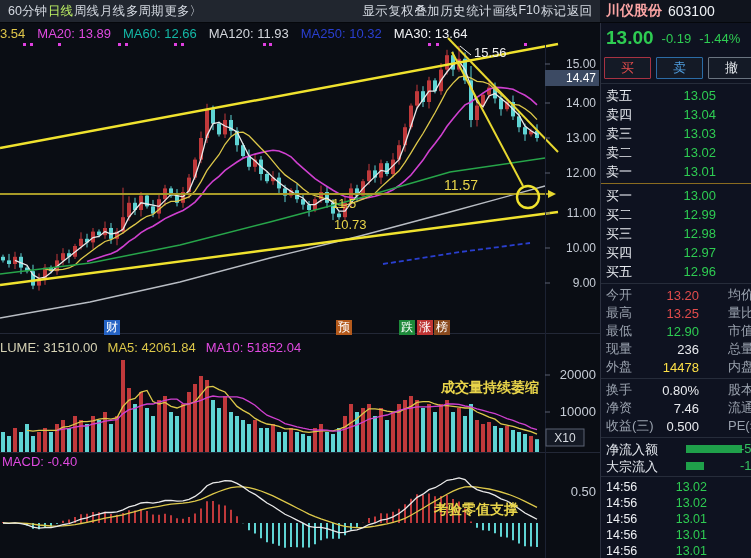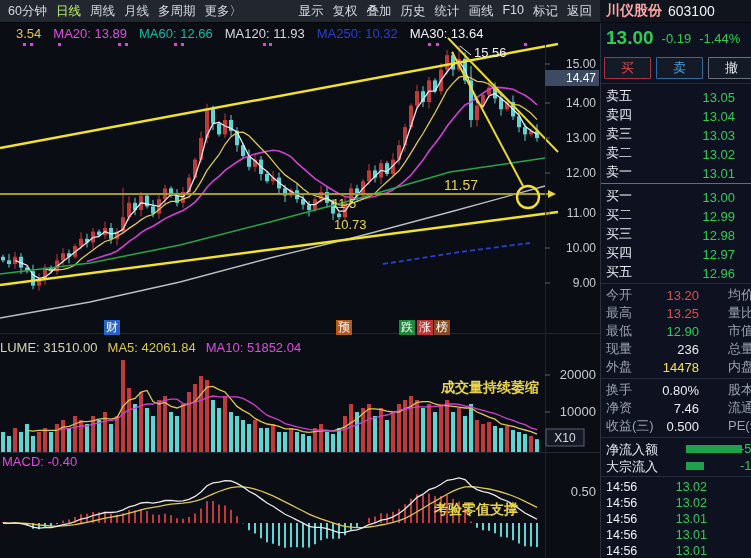--- a/index.html
+++ b/index.html
@@ -2,21 +2,21 @@
 <html><head>
 <meta charset="utf-8">
 <style>
   html,body{margin:0;padding:0;background:#07090f;}
   body{width:751px;height:558px;overflow:hidden;position:relative;
        font-family:"Liberation Sans",sans-serif;-webkit-font-smoothing:antialiased;}
   
   .toolbar{position:absolute;left:0;top:0;width:751px;height:22px;background:#21262f;
            display:flex;align-items:center;z-index:6;border-bottom:1px solid #05070b;}
   .tb-left{width:600px;display:flex;justify-content:space-between;padding:0 8px;box-sizing:border-box;}
-  .tb-grp{display:flex;gap:9px;}
+  .tb-grp{display:flex;gap:1px;}
   .tb-item{font-size:12.5px;color:#d5dae2;cursor:default;white-space:nowrap;}
   .tb-item.active{color:#bef264;text-align:center;}
   .tb-stock{width:151px;height:100%;background:#10141d;display:flex;align-items:center;gap:6px;padding-left:6px;box-sizing:border-box;}
   .stock-name{color:#fca5a5;font-weight:bold;font-size:14px;}
   .stock-code{color:#eef1f5;font-size:14px;}
   
   #chart-wrap{position:absolute;left:0;top:0;width:600px;height:558px;background:#0a0d14;}
   #chart-svg{position:absolute;left:0;top:0;}
   .legend{position:absolute;display:flex;gap:12px;font-size:13px;white-space:nowrap;z-index:3;}
   .badge{position:absolute;top:320px;font-size:12px;line-height:15px;padding:0 2px;color:#fff;z-index:3;}
@@ -24,21 +24,21 @@
   #panel{position:absolute;left:600px;top:22px;width:151px;height:536px;background:#0e1220;
          border-left:1px solid #2c3140;overflow:hidden;font-size:13px;box-sizing:border-box;}
   .price-row{height:32px;display:flex;align-items:center;gap:8px;padding-left:5px;}
   .big-price{font-size:19px;font-weight:bold;color:#2ecc52;}
   .chg{font-size:13px;color:#2ecc52;}
   .btn-row{height:27px;display:flex;gap:5px;padding:3px 0 0 3px;box-sizing:border-box;}
   .btn{flex:0 0 45px;height:20px;border:1px solid;background:#141a26;text-align:center;
        line-height:19px;font-size:13px;border-radius:1px;}
   .sep{height:1px;background:#262c3a;margin:2px 0;}
   .sep.orange{background:#8a6c20;}
-  .qrow{display:flex;height:19px;align-items:flex-end;padding-left:5px;gap:19px;}
+  .qrow{display:flex;height:19px;align-items:center;padding-left:5px;}
   .ql{color:#e8ebf0;width:34px;}
   .qv{width:76px;text-align:right;color:#2ecc52;}
   .srow{position:relative;height:18px;display:flex;align-items:center;padding-left:5px;}
   .sl{color:#9aa2ae;}
   .sv{position:absolute;right:52px;}
   .sl2{position:absolute;left:127px;color:#9aa2ae;white-space:nowrap;}
   .frow{position:relative;height:17px;}
   .fl{position:absolute;left:5px;top:1px;color:#e4e8ee;}
   .fbar{position:absolute;left:85px;top:5px;height:8px;background:#1fa04a;}
   .fv{position:absolute;left:139px;top:1px;color:#35c060;white-space:nowrap;}
@@ -469,21 +469,21 @@
       <rect x="546" y="429" width="38" height="17" fill="#141924" stroke="#5a6272"></rect>
       <text x="565" y="442" fill="#d8dce2" font-size="12" text-anchor="middle">X10</text>
       <text x="596" y="496" fill="#c6ccd6" font-size="13" text-anchor="end">0.50</text>
       <text x="474" y="57" fill="#f0f0f0" font-size="13" text-anchor="start">15.56</text>
       <text x="444" y="190" fill="#e8d44a" font-size="14" text-anchor="start">11.57</text>
       <text x="332" y="208" fill="#e8d44a" font-size="13" text-anchor="start">11.5</text>
       <text x="334" y="229" fill="#e8d44a" font-size="13" text-anchor="start">10.73</text>
       <text x="441" y="392" fill="#e8d44a" font-size="14" text-anchor="start" font-weight="bold">成交量持续萎缩</text>
       <text x="434" y="514" fill="#e8d44a" font-size="14" text-anchor="start" font-weight="bold">考验零值支撑</text>
     </svg>
-  <div class="legend" id="ma-legend" style="left:16px;top:26px;">
+  <div class="legend" id="ma-legend" style="left:0;top:26px;">
       <span style="color: rgb(224, 198, 74);">3.54</span>
       <span style="color: rgb(224, 74, 224);">MA20: 13.89</span>
       <span style="color: #14b8a6;">MA60: 12.66</span>
       <span style="color: rgb(212, 215, 221);">MA120: 11.93</span>
       <span style="color: rgb(42, 63, 208);">MA250: 10.32</span>
       <span style="color: rgb(242, 243, 245);">MA30: 13.64</span>
     </div>
   <div class="legend" id="vol-legend" style="left:0;top:340px;gap:10px;">
       <span style="color: rgb(214, 210, 180);">LUME: 31510.00</span>
       <span style="color: rgb(221, 200, 74);">MA5: 42061.84</span>

